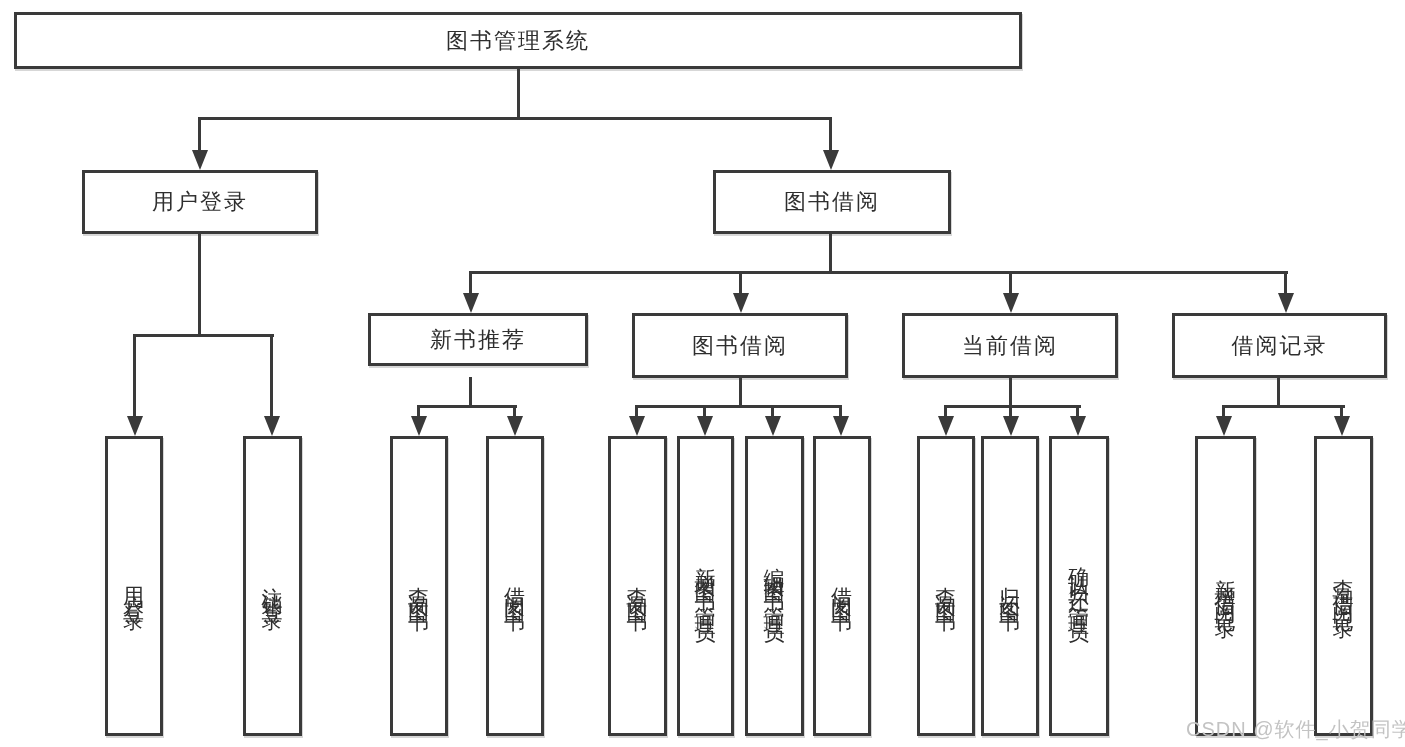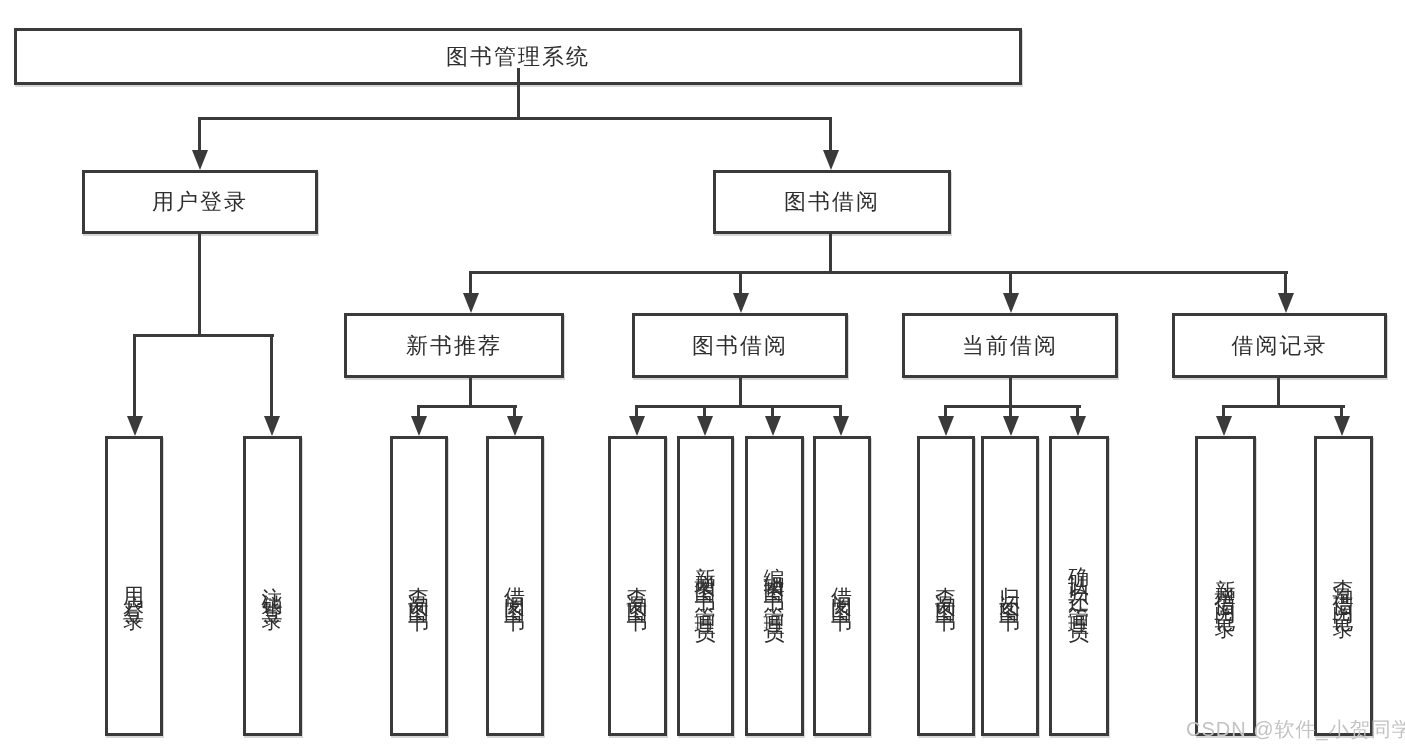--- a/index.html
+++ b/index.html
@@ -60,26 +60,26 @@
     letter-spacing:1px;
     z-index:6;
     white-space:nowrap;
   }
 </style>
 </head>
 <body>
 
 <div class="stage">
 
-  <div class="hbox" style="left:14px;top:28px;width:1008px;height:57px">图书管理系统</div>
+  <div class="hbox" style="left:14px;top:12px;width:1008px;height:57px">图书管理系统</div>
 
   <div class="hbox" style="left:82px;top:170px;width:236px;height:64px">用户登录</div>
   <div class="hbox" style="left:713px;top:170px;width:238px;height:64px">图书借阅</div>
 
-  <div class="hbox" style="left:344px;top:313px;width:220px;height:65px">新书推荐</div>
+  <div class="hbox" style="left:368px;top:313px;width:220px;height:53px">新书推荐</div>
   <div class="hbox" style="left:632px;top:313px;width:216px;height:65px">图书借阅</div>
   <div class="hbox" style="left:902px;top:313px;width:216px;height:65px">当前借阅</div>
   <div class="hbox" style="left:1172px;top:313px;width:215px;height:65px">借阅记录</div>
 
   <div class="vbox" style="left:105px;width:58px">用户登录</div>
   <div class="vbox" style="left:243px;width:59px">注销登录</div>
 
   <div class="vbox" style="left:390px;width:58px">查询图书</div>
   <div class="vbox" style="left:486px;width:58px">借阅图书</div>
 

